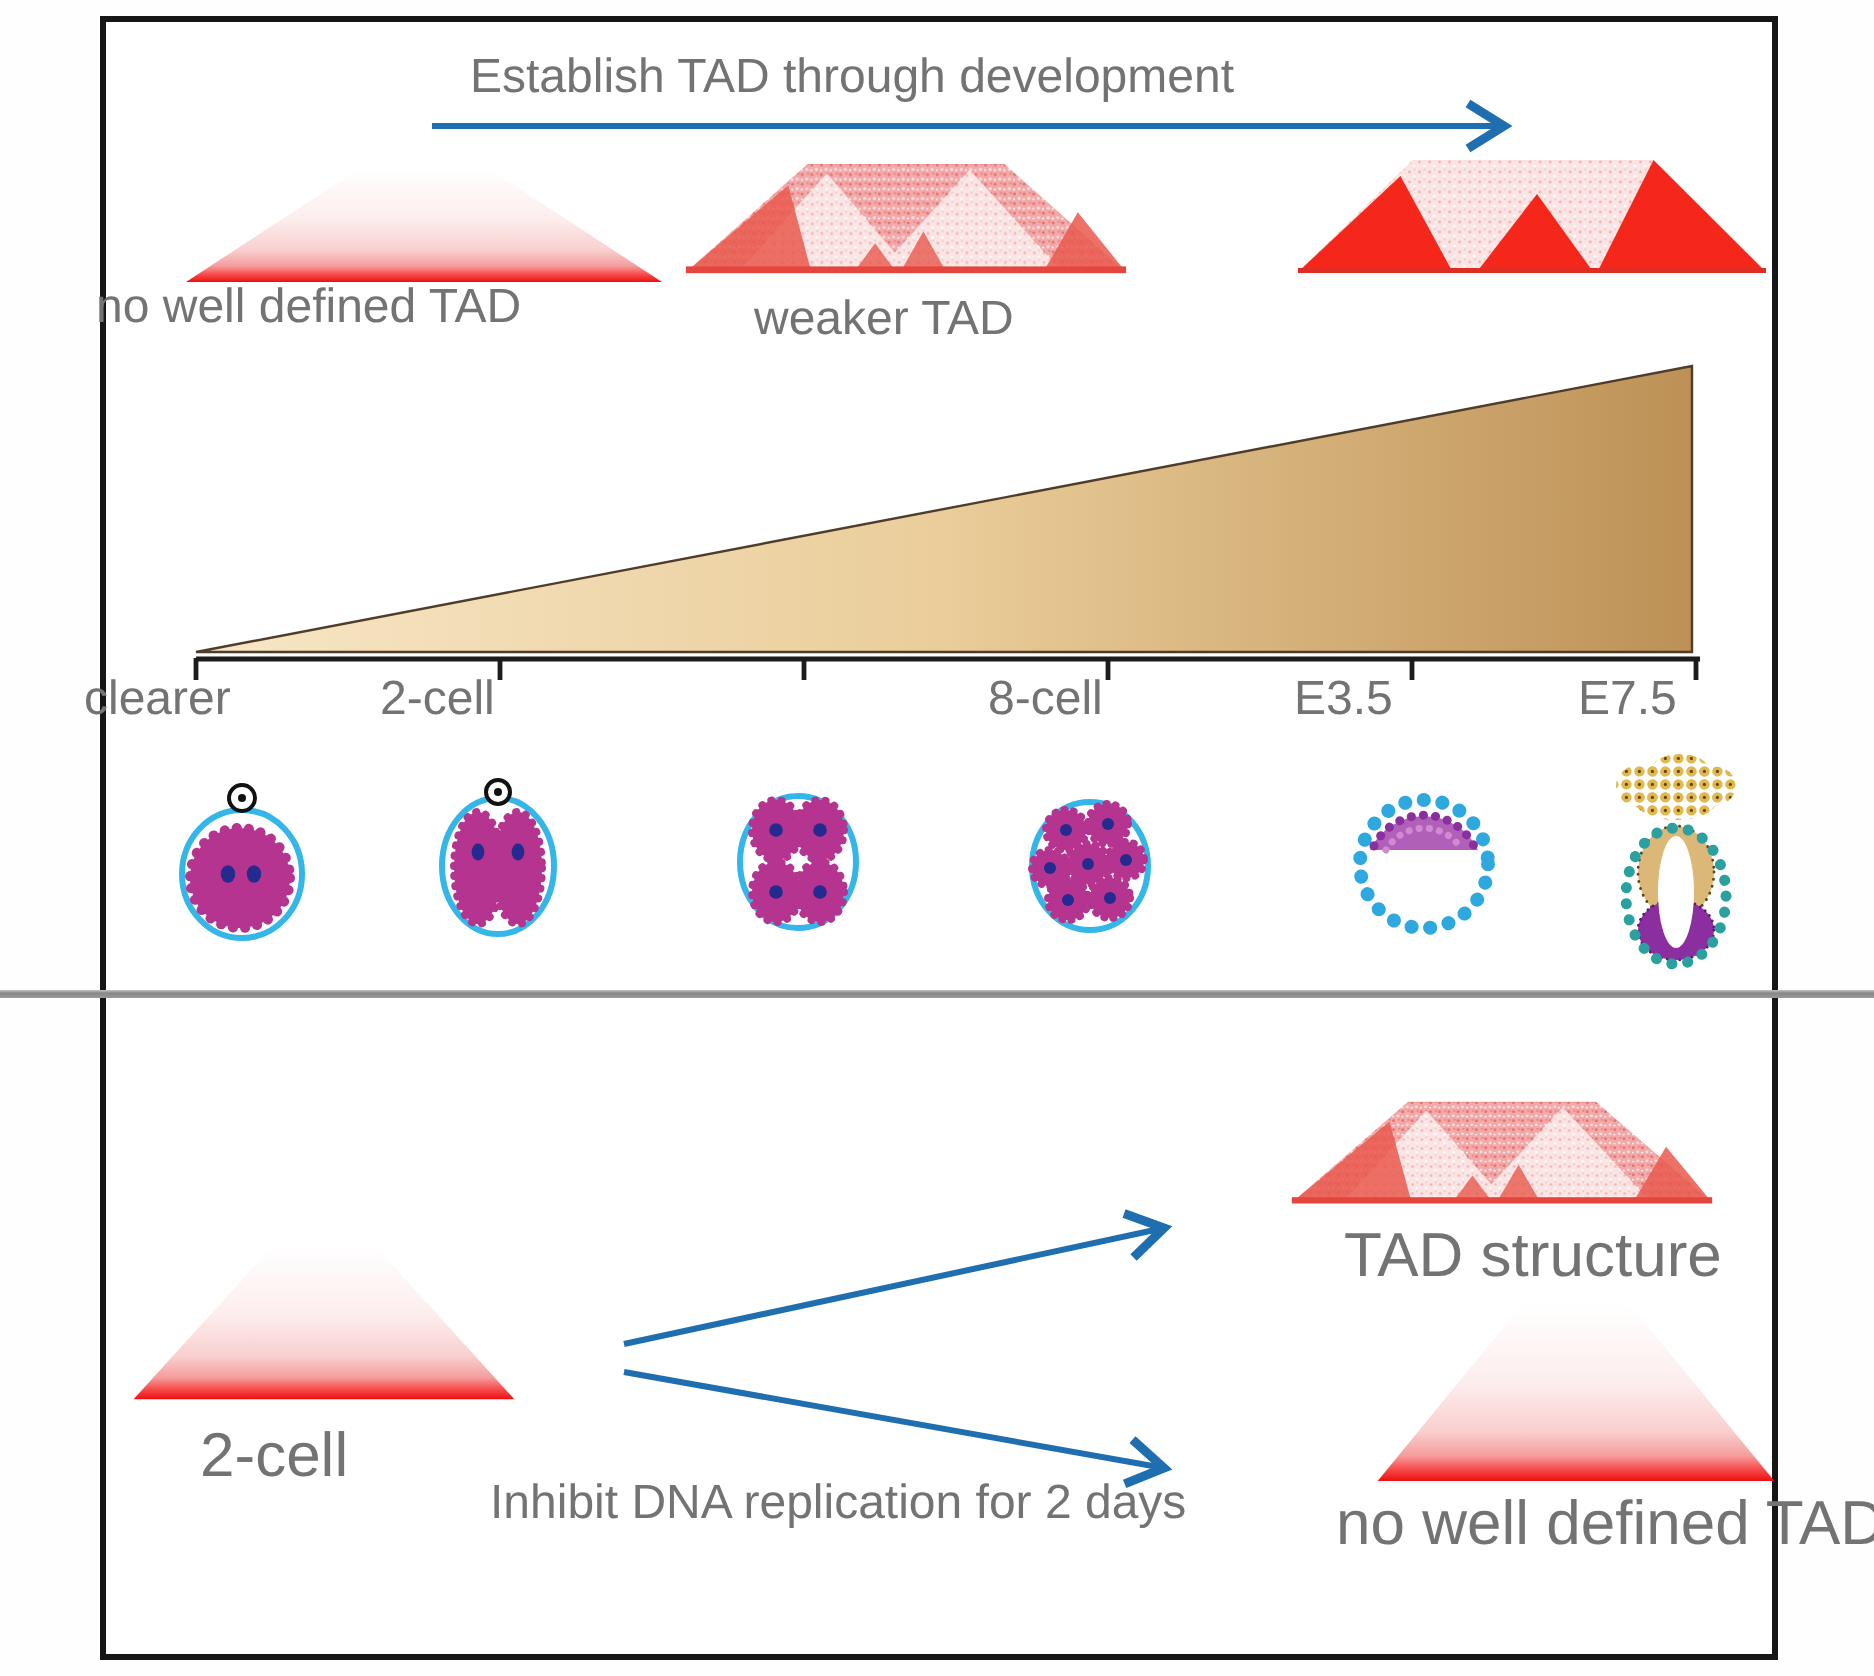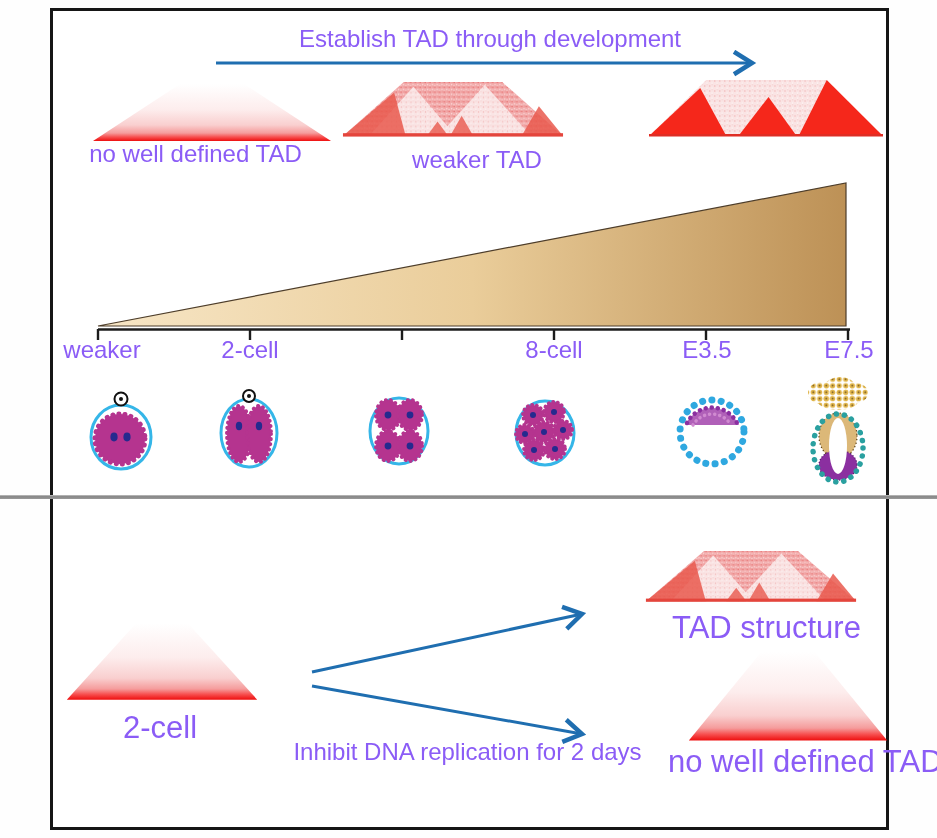--- a/index.html
+++ b/index.html
@@ -16,24 +16,24 @@
     left:50px;top:8px;width:839px;height:822px;
     box-sizing:border-box;
     border:3px solid #161616;
     background:#ffffff;
   }
   .divider{
     left:0;top:495px;width:937px;height:4px;
     background:linear-gradient(#c4c4c4,#868686 40%,#9a9a9a);
   }
   .lbl{
-    text-align:center;
+    text-align:left;
     font-size:24px;
     line-height:1.15;
-    color:#8b5cf6;
+    color:#737373;
     white-space:nowrap;
   }
   .lbl-lg{font-size:31px;}
   svg{display:block;}
 </style>
 </head>
 <body>
 
 <div class="canvas">
 
@@ -117,21 +117,21 @@
   <svg class="abs" style="left:92px;top:327px;" width="764" height="16">
     <line x1="6" y1="2.5" x2="758" y2="2.5" stroke="#1c1c1c" stroke-width="2.4"></line>
     <line x1="6" y1="2" x2="6" y2="13" stroke="#1c1c1c" stroke-width="2.4"></line>
     <line x1="158" y1="2" x2="158" y2="13" stroke="#1c1c1c" stroke-width="2.4"></line>
     <line x1="310" y1="2" x2="310" y2="13" stroke="#1c1c1c" stroke-width="2.4"></line>
     <line x1="462" y1="2" x2="462" y2="13" stroke="#1c1c1c" stroke-width="2.4"></line>
     <line x1="614" y1="2" x2="614" y2="13" stroke="#1c1c1c" stroke-width="2.4"></line>
     <line x1="756" y1="2" x2="756" y2="13" stroke="#1c1c1c" stroke-width="2.4"></line>
   </svg>
 
-  <div class="abs lbl" style="left:42px;top:336px;width:120px;">weaker</div>
+  <div class="abs lbl" style="left:42px;top:336px;width:120px;">clearer</div>
   <div class="abs lbl" style="left:190px;top:336px;width:120px;">2-cell</div>
   <div class="abs lbl" style="left:494px;top:336px;width:120px;">8-cell</div>
   <div class="abs lbl" style="left:647px;top:336px;width:120px;">E3.5</div>
   <div class="abs lbl" style="left:789px;top:336px;width:120px;">E7.5</div>
 
   <svg class="abs" style="left:86px;top:384px;" width="70" height="96" viewBox="0 0 70 96">
     <ellipse cx="35" cy="53" rx="30" ry="32" fill="#ffffff" stroke="#35b6e8" stroke-width="3"></ellipse>
     <circle cx="34" cy="55" r="25" fill="#b5348f" stroke="#b5348f" stroke-width="5" stroke-dasharray="0.1 6" stroke-linecap="round"></circle>
     <ellipse cx="28" cy="53" rx="3.6" ry="4.4" fill="#252a8e"></ellipse>
     <ellipse cx="41" cy="53" rx="3.6" ry="4.4" fill="#252a8e"></ellipse>

